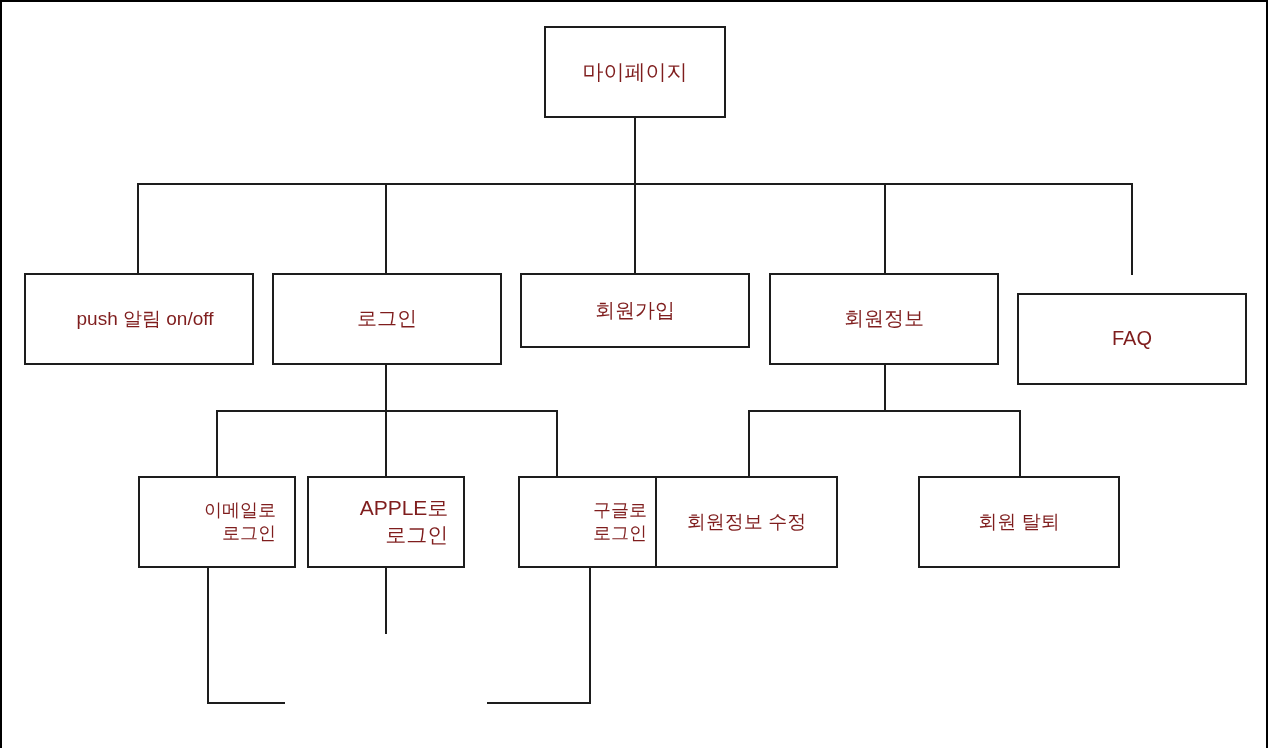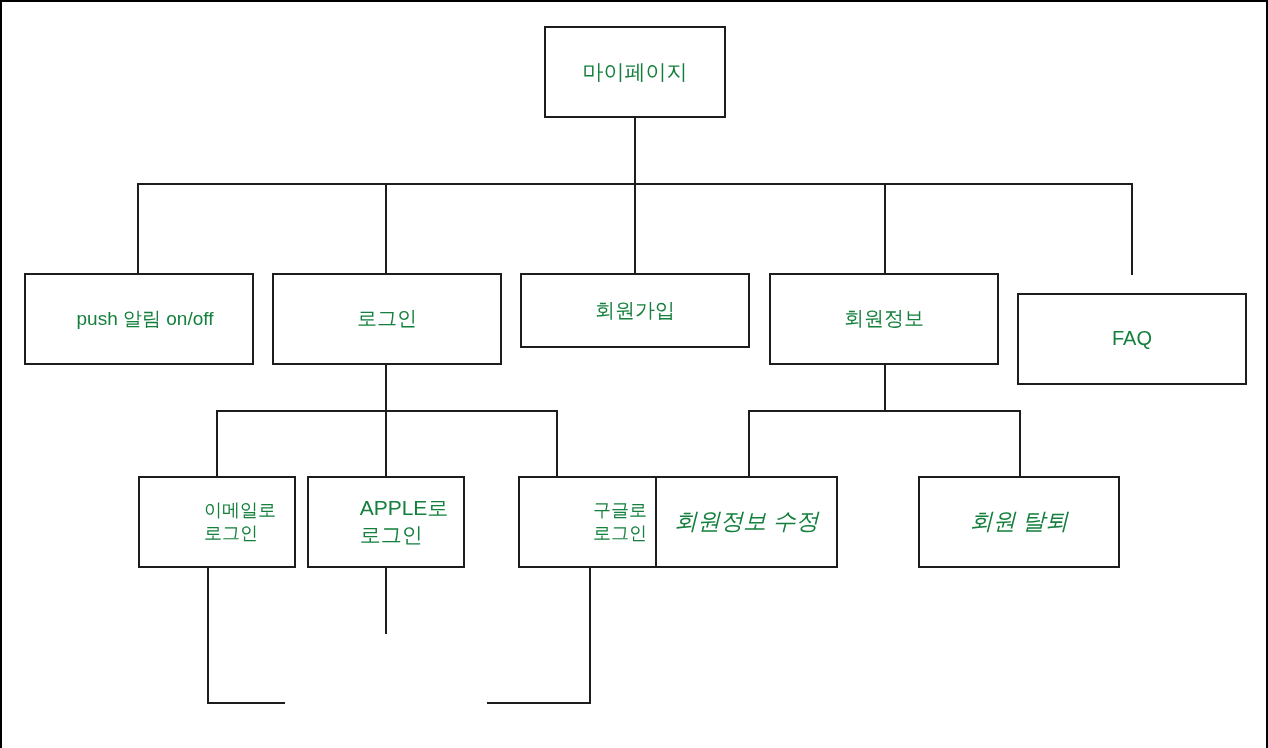--- a/index.html
+++ b/index.html
@@ -39,35 +39,35 @@
   }
 
   .node {
     position: absolute;
     box-sizing: border-box;
     border: 2px solid #1d1d1d;
     background: #ffffff;
     display: flex;
     align-items: center;
     justify-content: center;
-    text-align: left;
-    color: #15803d;
+    text-align: right;
+    color: #7f1d1d;
     z-index: 3;
   }
   .node .label {
     line-height: 1.28;
     white-space: pre-line;
     padding: 0 6px;
   }
   .s-root   { font-size: 21px; }
   .s-lvl2   { font-size: 20px; }
   .s-lvl2-s { font-size: 19px; }
   .s-lvl3   { font-size: 18px; padding-left: 46px; }
   .s-lvl3-b { font-size: 21px; }
-  .s-leaf   { font-size: 23px; font-style: italic; }
+  .s-leaf   { font-size: 19px; }
 
   .ln {
     position: absolute;
     background: #1d1d1d;
     z-index: 1;
   }
   .ln-v { width: 2px; }
   .ln-h { height: 2px; }
 </style>
 </head>

